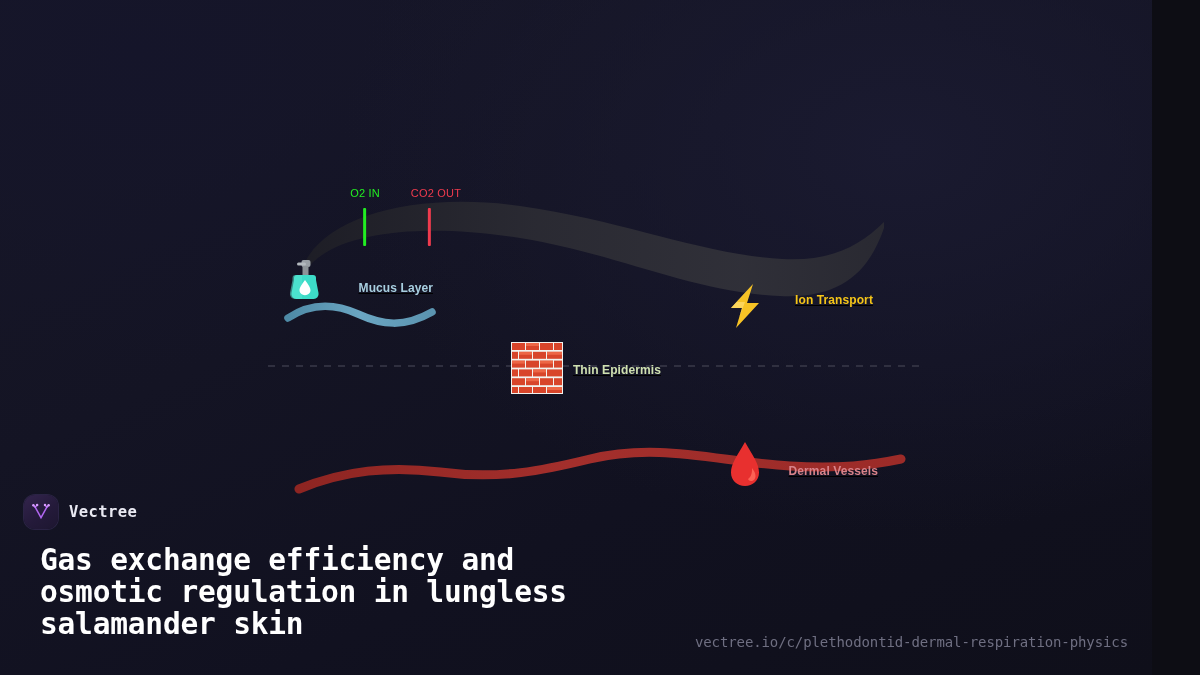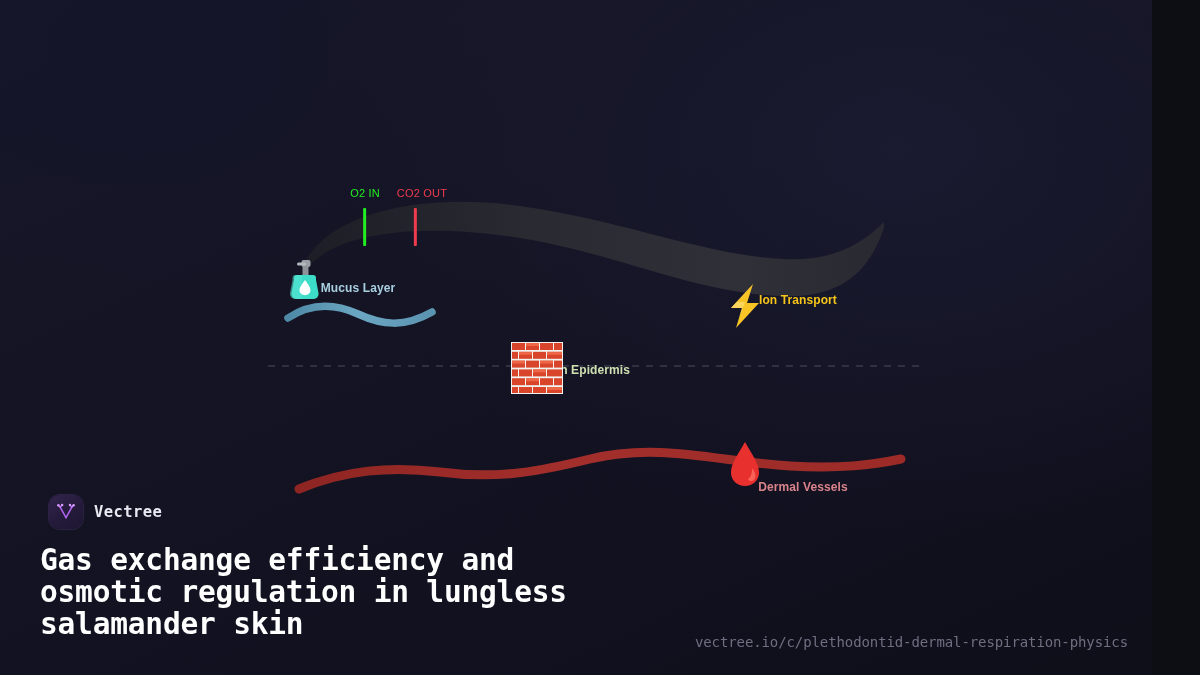--- a/index.html
+++ b/index.html
@@ -49,23 +49,24 @@
   .flux-bar {
     width: 3px;
     border-radius: 1px;
   }
 
   
   .node {
     position: absolute;
     display: flex;
     flex-direction: column;
-    align-items: center;
+    align-items: flex-end;
     width: 150px;
     margin-left: -75px;
+    text-decoration: underline;
   }
   .node-icon {
     line-height: 1;
     display: block;
   }
   .node-label {
     margin-top: 7px;
     font-size: 12px;
     font-weight: bold;
     letter-spacing: 0.1px;
@@ -80,21 +81,20 @@
     left: 0;
     right: 0;
     bottom: 0;
     padding: 0 24px 18px 24px;
   }
   #brand-row {
     display: flex;
     align-items: center;
     gap: 11px;
     margin-bottom: 14px;
-    margin-left: 25px;
   }
   #brand-logo {
     width: 34px;
     height: 34px;
     border-radius: 11px;
     background: linear-gradient(145deg, #33244d 0%, #241a3a 55%, #1d1630 100%);
     box-shadow: 0 0 0 1px rgba(150,110,220,0.18);
     display: flex;
     align-items: center;
     justify-content: center;
@@ -166,21 +166,21 @@
 
       <path d="M 299,489 C 345,470 390,466 440,472 C 500,480 545,470 590,459
                C 660,442 720,462 790,466 C 840,469 872,465 901,459" fill="none" stroke="url(#capGrad)" stroke-width="9" stroke-linecap="round"></path>
     </svg>
 
     <div class="flux-group" style="left:365px; top:188px; transform:translateX(-50%);">
       <div class="flux-label" style="color:#22ee22;">O2 IN</div>
       <div class="flux-bar" style="height:38px; background:#22ee22;"></div>
     </div>
 
-    <div class="flux-group" style="left:422px; top:188px; transform:translateX(-50%);text-align:right;">
+    <div class="flux-group" style="left:436px; top:188px; transform:translateX(-50%);text-align:right;">
       <div class="flux-label" style="color:#ef3b4e;">CO2 OUT</div>
       <div class="flux-bar" style="height:38px; background:#ef3b4e; margin-left:-13px;"></div>
     </div>
 
     <div class="node" style="left:358px; top:258px;">
       <div class="node-icon">
         <svg width="44" height="50" viewBox="0 0 44 50">
           <rect x="18.5" y="2" width="9" height="7" rx="2" fill="#9aa0a6"></rect>
           <rect x="14" y="4.5" width="9" height="3" rx="1.5" fill="#b4babf"></rect>
           <rect x="19.5" y="8" width="6" height="9" fill="#8d9398"></rect>
@@ -251,21 +251,21 @@
 
     <div class="node" style="left:803px; top:441px;">
       <div class="node-icon">
         <svg width="34" height="48" viewBox="0 0 34 48">
           <path d="M 17,1 C 25,15 31,23 31,31.5 C 31,39.5 24.8,45 17,45
                    C 9.2,45 3,39.5 3,31.5 C 3,23 9,15 17,1 Z" fill="#e8302f"></path>
           <path d="M 24,27 C 27,31 27.5,33 27.5,35 C 27.5,38 25.4,40 23,40
                    C 21.6,40 20.4,39.2 20,38 C 22.8,36.5 24.4,32 24,27 Z" fill="#ff6b5c" opacity="0.85"></path>
         </svg>
       </div>
-      <div class="node-label" style="color:#d9838a; margin-top:40px;">Dermal Vessels</div>
+      <div class="node-label" style="color:#d9838a; margin-top:24px;">Dermal Vessels</div>
     </div>
 
   </div>
 
   <div id="footer">
 
     <div id="brand-row">
       <div id="brand-logo">
         <svg width="20" height="20" viewBox="0 0 20 20">
           <path d="M 4.2,5.2 L 10,15.6 L 15.8,5.2" fill="none" stroke="#b066f0" stroke-width="1.5" stroke-linecap="round"></path>

